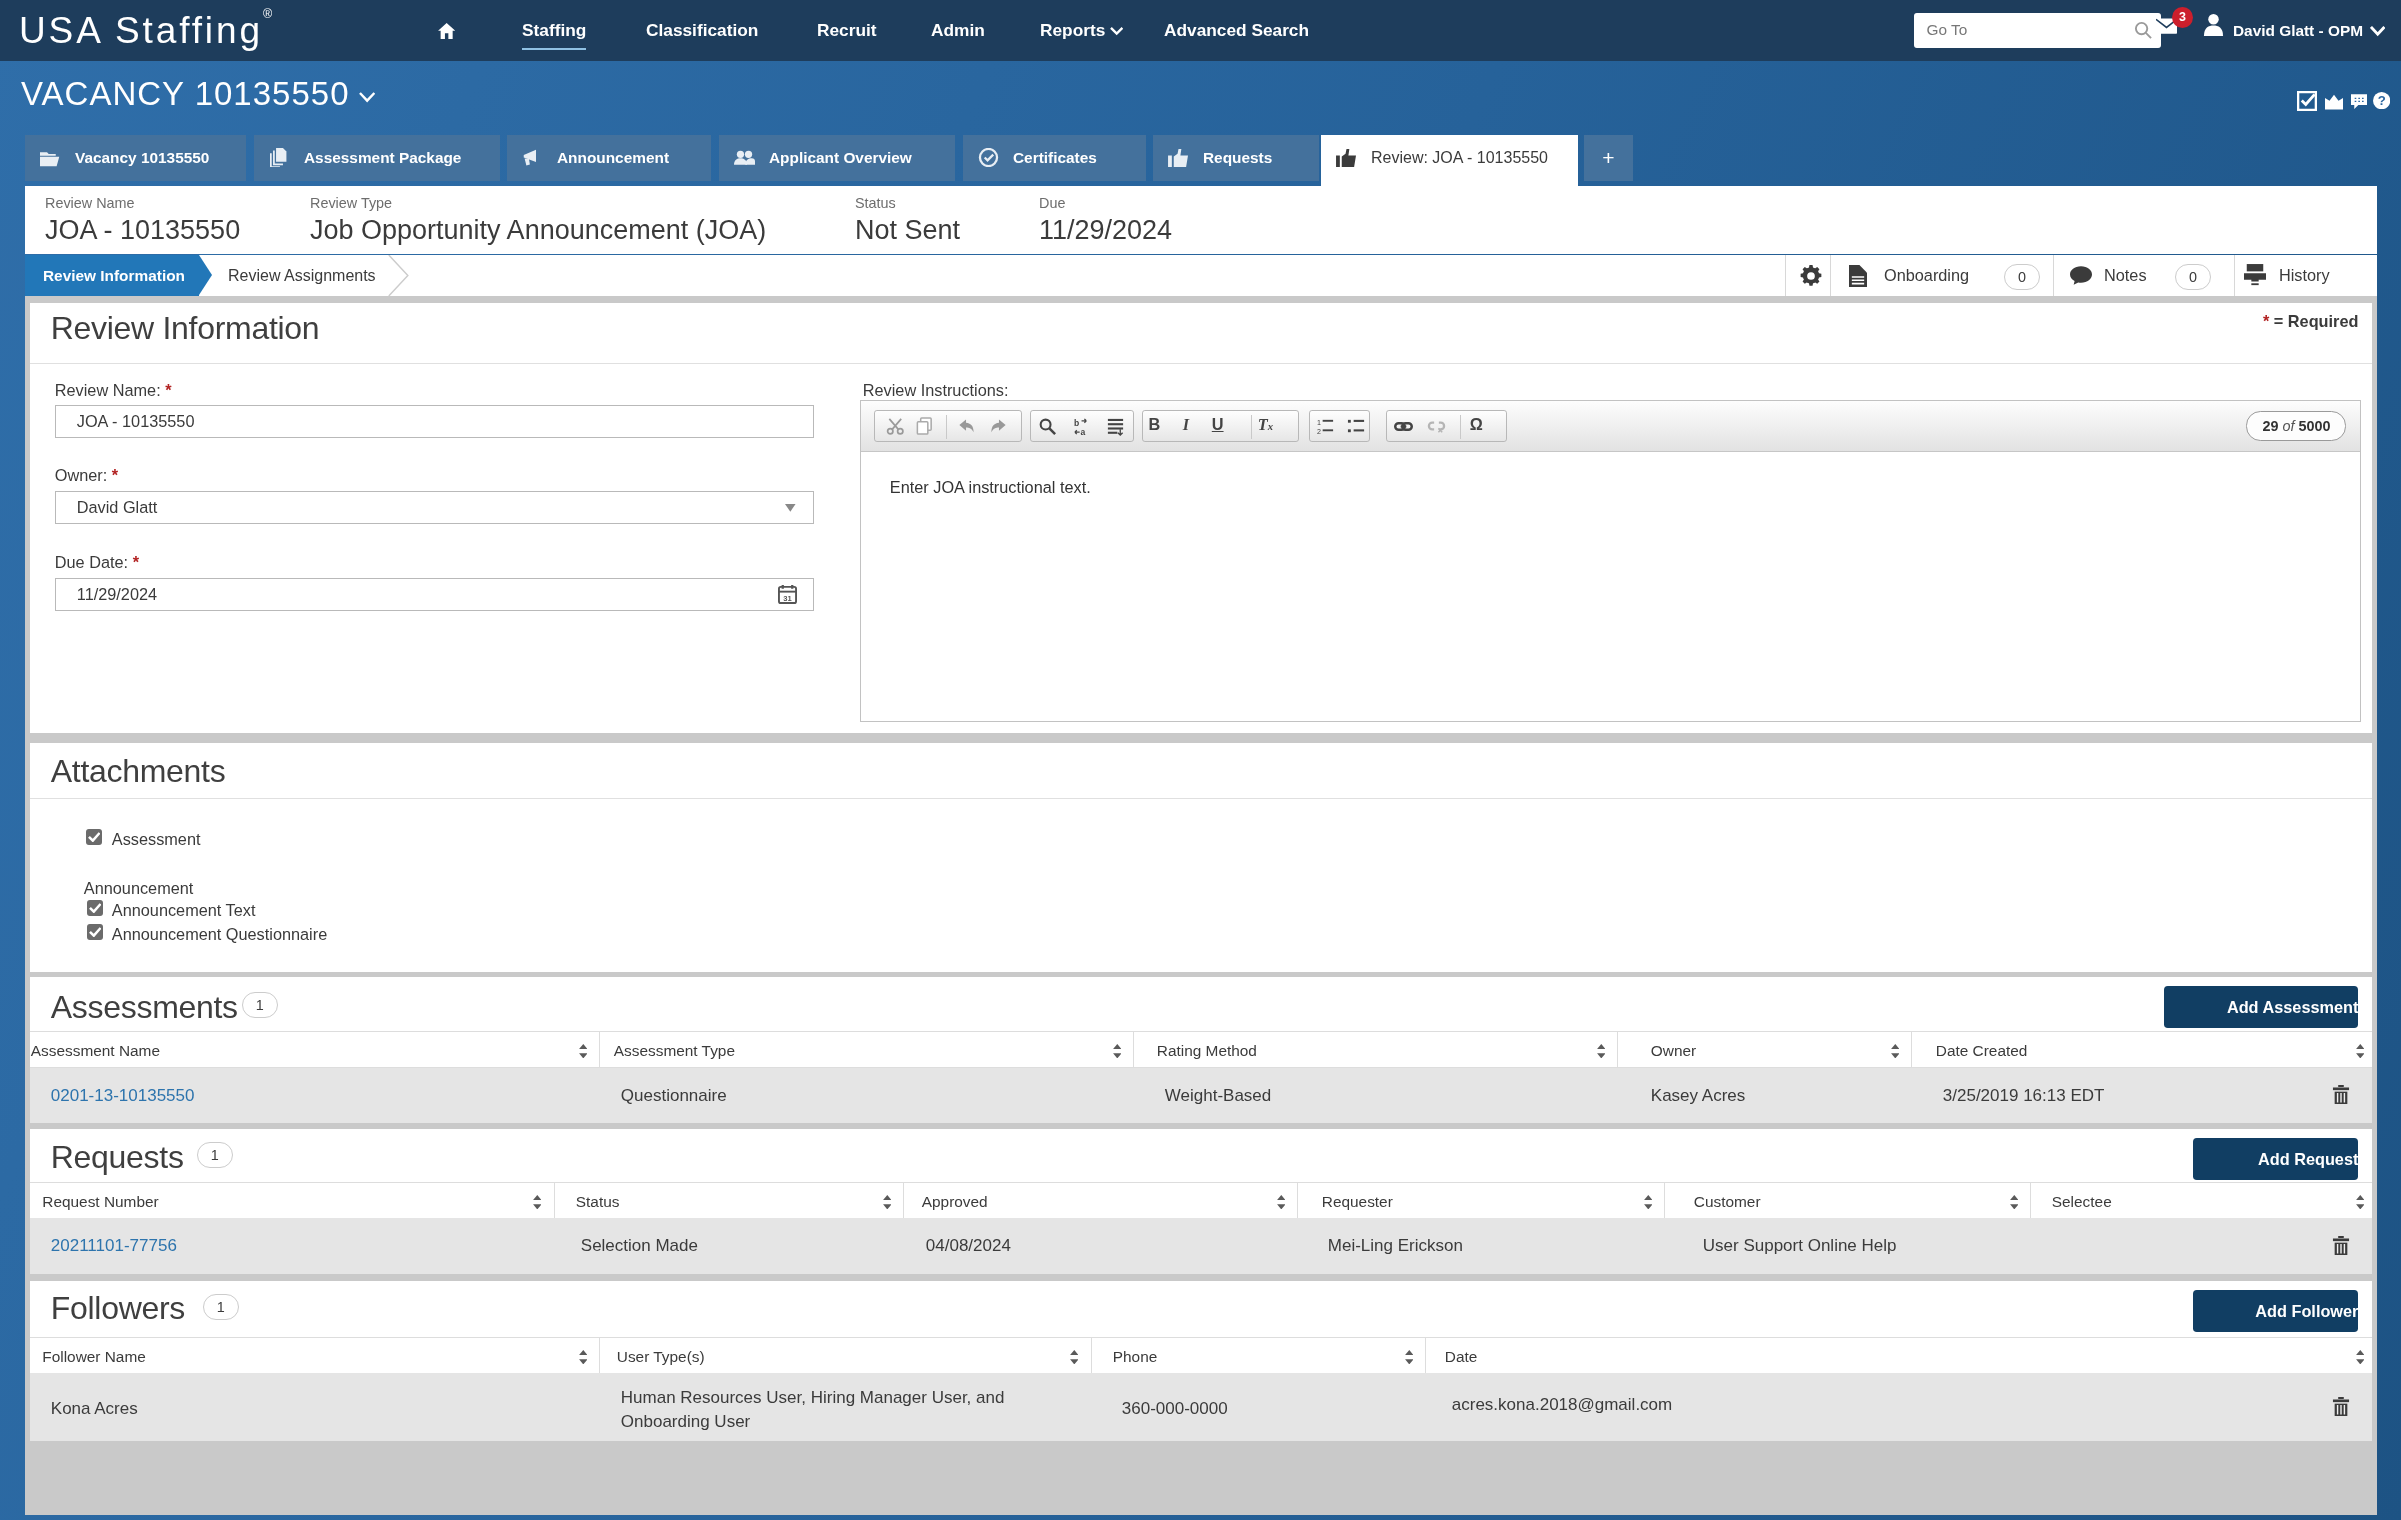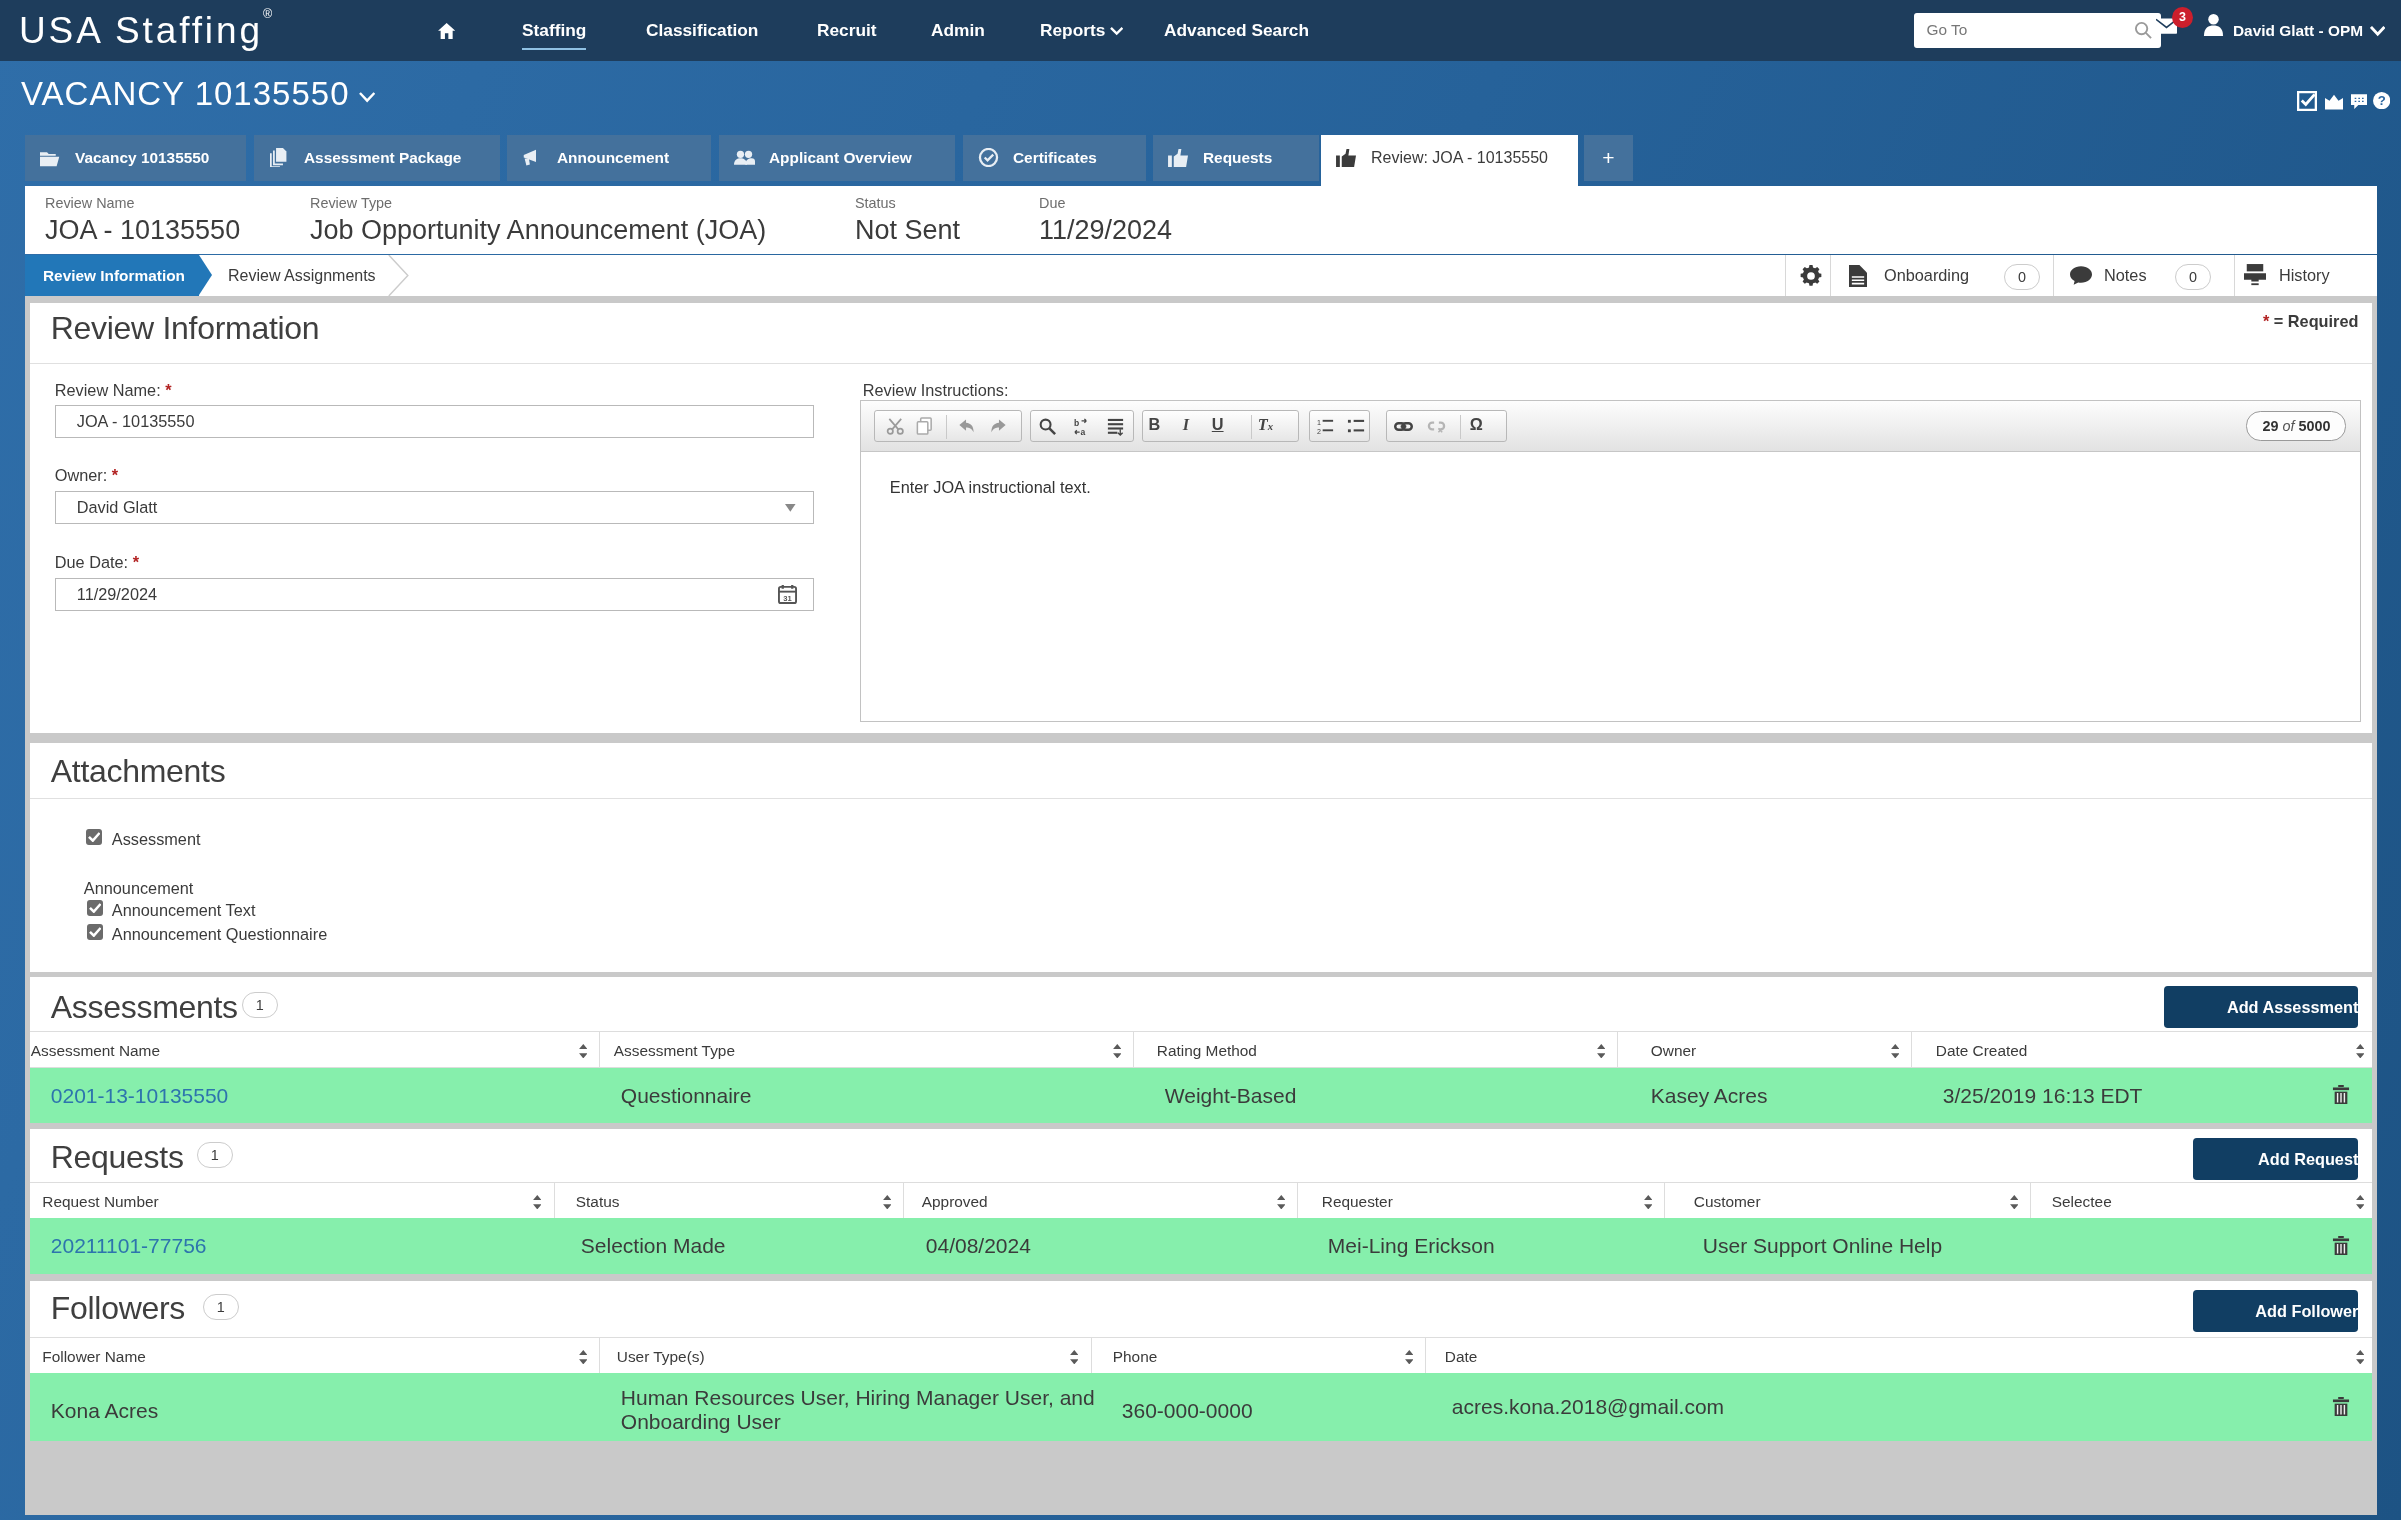--- a/index.html
+++ b/index.html
@@ -47,21 +47,21 @@
 #wrap { position:absolute; left:25px; top:296px; width:2352px; height:1219px; background:#c9c9c9; }
 .card { position:absolute; left:4.8px; width:2342px; background:#fff; }
 .sec-title { position:absolute; left:21px; font-size:32px; color:#3f3f3f; letter-spacing:-0.3px; }
 .sec-border { position:absolute; left:0; width:2342px; height:1px; background:#e0e0e0; }
 .formlabel { font-size:16.3px; color:#3b3b3b; position:absolute; }
 .red { color:#b22222; font-weight:700; }
 .input { position:absolute; border:1px solid #b9b9b9; background:#fff; font-size:16.3px; color:#3b3b3b; }
 .btn-navy { position:absolute; background:#113e63; color:#fff; font-size:16.3px; font-weight:700; text-align:right; border-radius:3.8px; }
 .thead { position:absolute; height:37px; border-top:1px solid #ddd; border-bottom:1px solid #ddd; background:#fff; }
 .th { position:absolute; top:0; height:37px; line-height:37px; font-size:15.4px; color:#3b3b3b; }
-.drow { position:absolute; background:#86efac; font-size:21px; color:#3b3b3b; }
+.drow { position:absolute; background:#e5e5e5; font-size:17px; color:#3b3b3b; }
 .link { color:#2d74ad; }
 .cbx { position:absolute; width:16.3px; height:16.3px; background:#6b6b6b; border-radius:2.9px; }
 .cbx svg { position:absolute; left:1.9px; top:2.9px; }
 .cbl { position:absolute; font-size:16.3px; color:#3b3b3b; }
 .tgroup { position:absolute; top:9.6px; height:32px; border:1px solid #b8b8b8; border-radius:2.9px; background:linear-gradient(180deg,#fefefe,#e6e6e6); }
 .tbi { position:absolute; top:5.8px; width:19px; height:19px; }
 .tbt { position:absolute; top:3.8px; font-size:16.3px; color:#444; }
 .tsep { position:absolute; top:3.8px; width:1px; height:24px; background:#c9c9c9; }
 .trash { position:absolute; width:18px; height:21px; }
 .sorti { position:absolute; }

